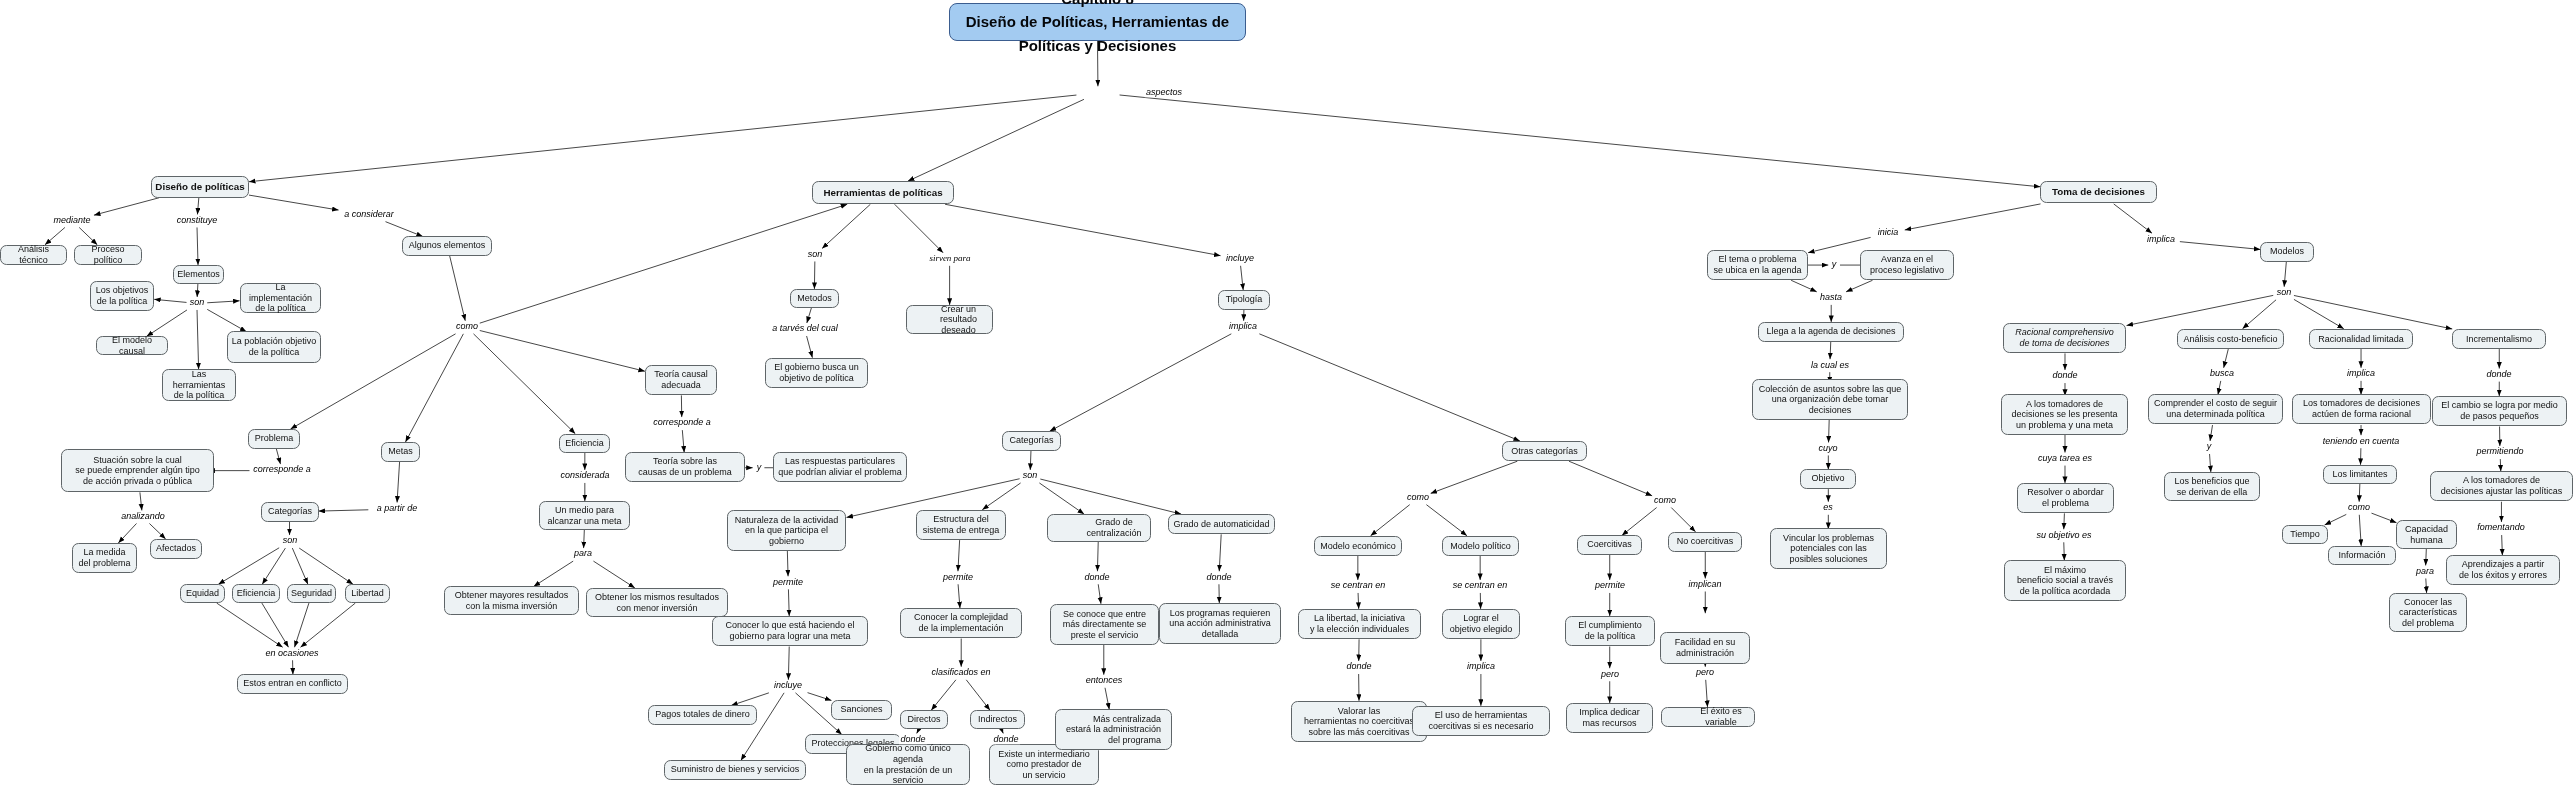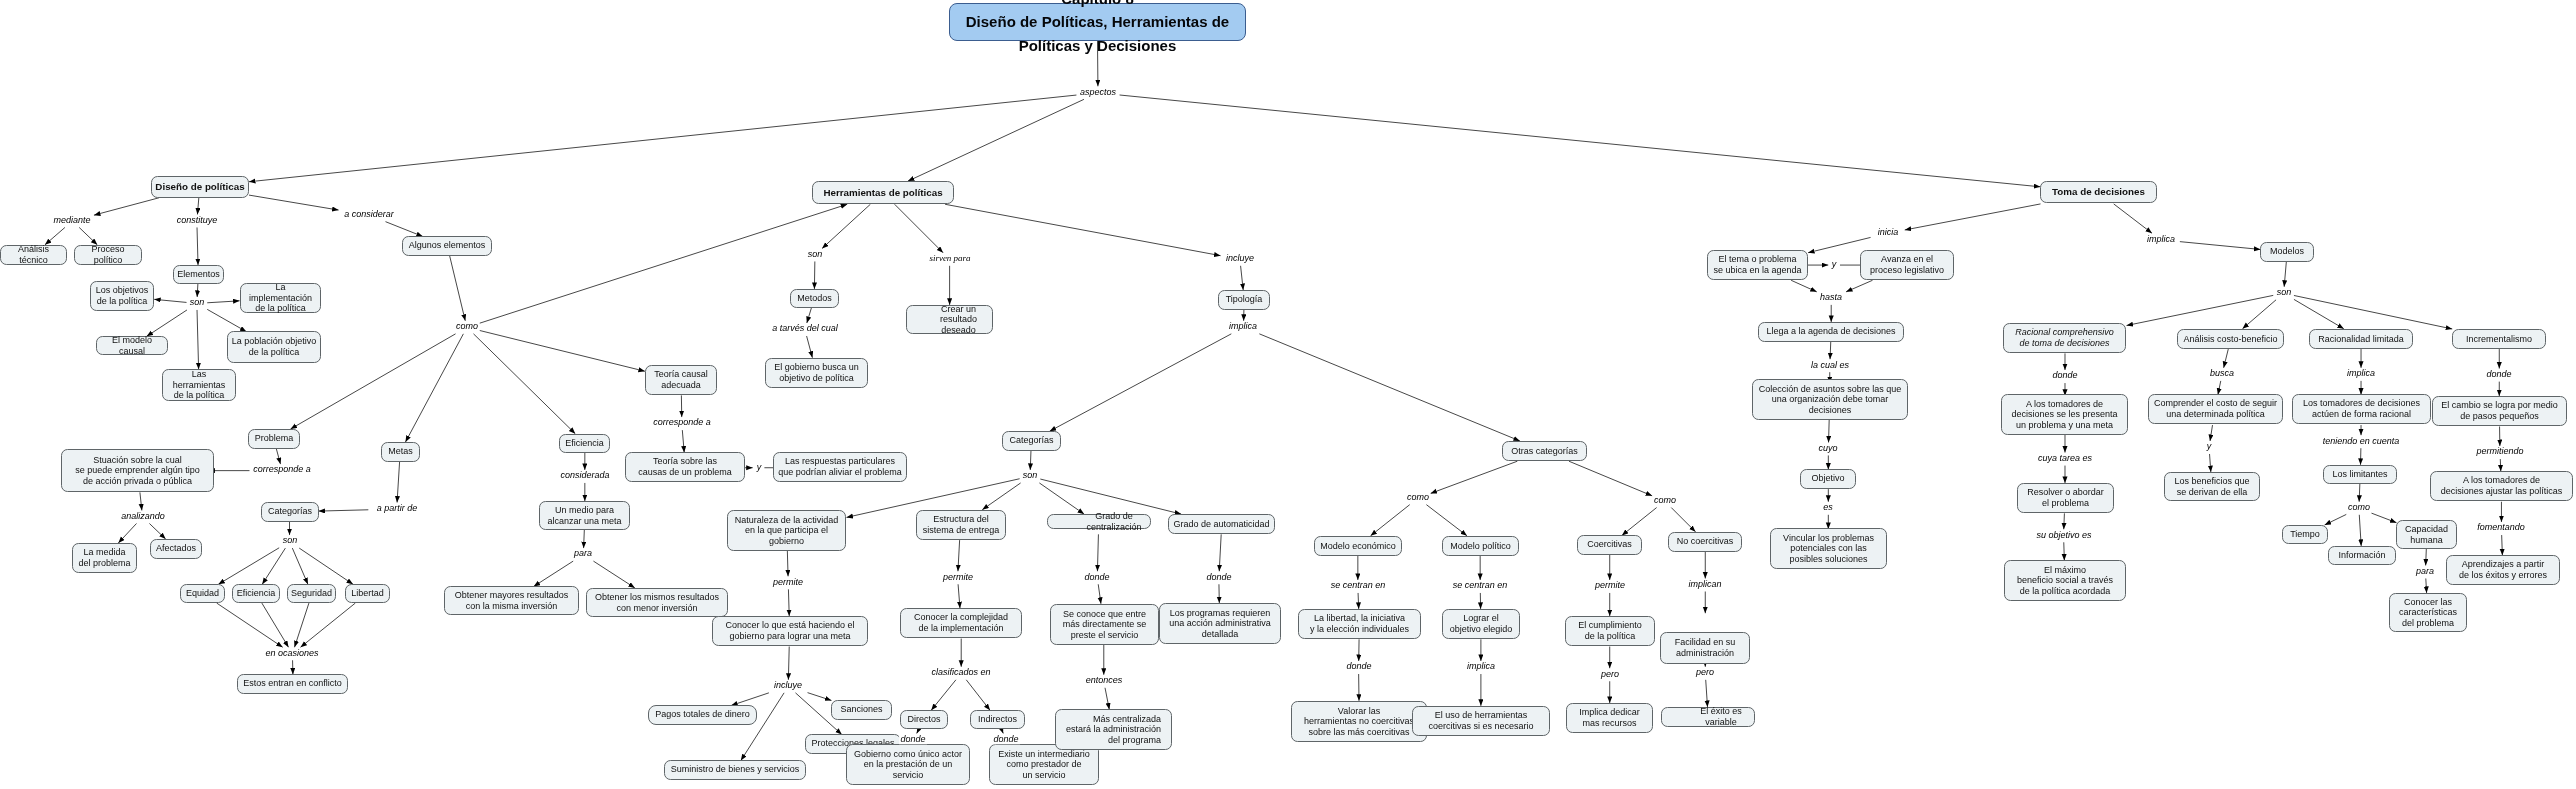--- a/index.html
+++ b/index.html
@@ -238,37 +238,37 @@
 objetivo de política</div>
       <div class="node" style="left: 906px; top: 305px; width: 87px; height: 29px; padding-left: 20px;">Crear un
 resultado deseado</div>
       <div class="node" style="left: 1218px; top: 290px; width: 52px; height: 19.5px;">Tipología</div>
       <div class="node" style="left: 1002px; top: 431px; width: 59px; height: 19.5px;">Categorías</div>
       <div class="node" style="left: 727px; top: 510px; width: 119px; height: 41px;">Naturaleza de la actividad
 en la que participa el
 gobierno</div>
       <div class="node" style="left: 712px; top: 616px; width: 156px; height: 30px;">Conocer lo que está haciendo el
 gobierno para lograr una meta</div>
-      <div class="node" style="left: 648px; top: 705px; width: 109px; height: 19.5px; border-radius: 8px;">Pagos totales de dinero</div>
+      <div class="node" style="left: 648px; top: 705px; width: 109px; height: 19.5px;">Pagos totales de dinero</div>
       <div class="node" style="left: 831px; top: 700px; width: 61px; height: 19.5px;">Sanciones</div>
       <div class="node" style="left: 805px; top: 734px; width: 96px; height: 19.5px;">Protecciones legales</div>
       <div class="node" style="left: 664px; top: 760px; width: 142px; height: 19.5px;">Suministro de bienes y servicios</div>
       <div class="node" style="left: 916px; top: 510px; width: 90px; height: 30px;">Estructura del
 sistema de entrega</div>
       <div class="node" style="left: 900px; top: 608px; width: 122px; height: 30px;">Conocer la complejidad
 de la implementación</div>
       <div class="node" style="left: 900px; top: 710px; width: 48px; height: 19px;">Directos</div>
       <div class="node" style="left: 970px; top: 710px; width: 55px; height: 19px;">Indirectos</div>
-      <div class="node" style="left: 846px; top: 744px; width: 124px; height: 41px;">Gobierno como único actor
+      <div class="node" style="left: 846px; top: 744px; width: 124px; height: 41px;">Gobierno como único agenda
 en la prestación de un
 servicio</div>
       <div class="node" style="left: 989px; top: 744px; width: 110px; height: 41px;">Existe un intermediario
 como prestador de
 un servicio</div>
-      <div class="node" style="left: 1047px; top: 514px; width: 104px; height: 15px; padding-left: 32px;">Grado de centralización</div>
+      <div class="node" style="left: 1047px; top: 514px; width: 104px; height: 28px; padding-left: 32px;">Grado de centralización</div>
       <div class="node" style="left: 1050px; top: 604px; width: 109px; height: 41px;">Se conoce que entre
 más directamente se
 preste el servicio</div>
       <div class="node" style="left: 1055px; top: 709px; width: 117px; height: 41px; text-align: right;">Más centralizada
 estará la administración
 del programa</div>
       <div class="node" style="left: 1168px; top: 514px; width: 107px; height: 20px;">Grado de automaticidad</div>
       <div class="node" style="left: 1159px; top: 603px; width: 122px; height: 41px;">Los programas requieren
 una acción administrativa
 detallada</div>
@@ -333,21 +333,21 @@
       <div class="node" style="left: 2389px; top: 593px; width: 78px; height: 39px;">Conocer las
 características
 del problema</div>
       <div class="node" style="left: 2452px; top: 329px; width: 94px; height: 20px;">Incrementalismo</div>
       <div class="node" style="left: 2432px; top: 396px; width: 135px; height: 30px;">El cambio se logra por medio
 de pasos pequeños</div>
       <div class="node" style="left: 2430px; top: 471px; width: 143px; height: 30px;">A los tomadores de
 decisiones ajustar las políticas</div>
       <div class="node" style="left: 2446px; top: 555px; width: 114px; height: 30px;">Aprendizajes a partir
 de los éxitos y errores</div>
-      <div class="link-label" style="left: 1098px; top: 93px; text-align: center;">aspectos</div>
+      <div class="link-label" style="left: 1164px; top: 93px; text-align: center;">aspectos</div>
       <div class="link-label" style="left: 72px; top: 221px;">mediante</div>
       <div class="link-label" style="left: 197px; top: 221px;">constituye</div>
       <div class="link-label" style="left: 197px; top: 303px;">son</div>
       <div class="link-label" style="left: 369px; top: 215px;">a considerar</div>
       <div class="link-label" style="left: 467px; top: 327px;">como</div>
       <div class="link-label" style="left: 282px; top: 470px;">corresponde a</div>
       <div class="link-label" style="left: 143px; top: 517px;">analizando</div>
       <div class="link-label" style="left: 397px; top: 509px;">a partir de</div>
       <div class="link-label" style="left: 290px; top: 541px;">son</div>
       <div class="link-label" style="left: 292px; top: 654px;">en ocasiones</div>

